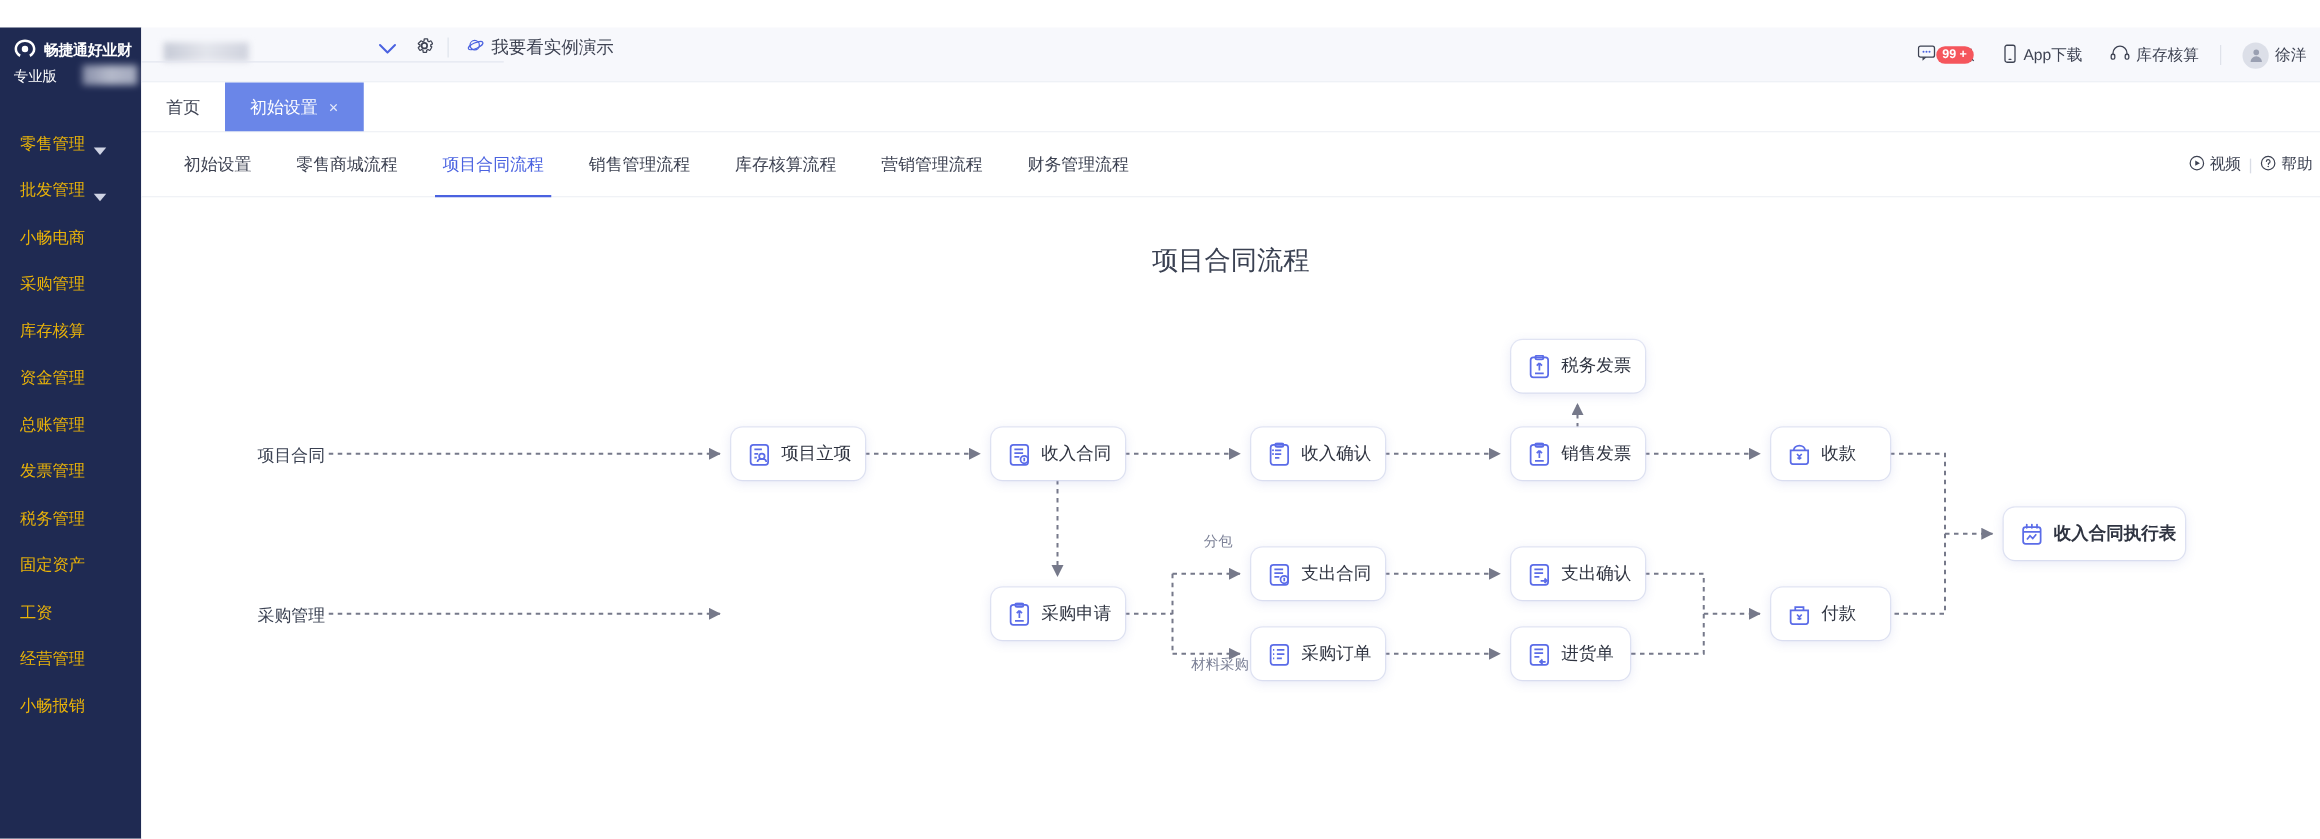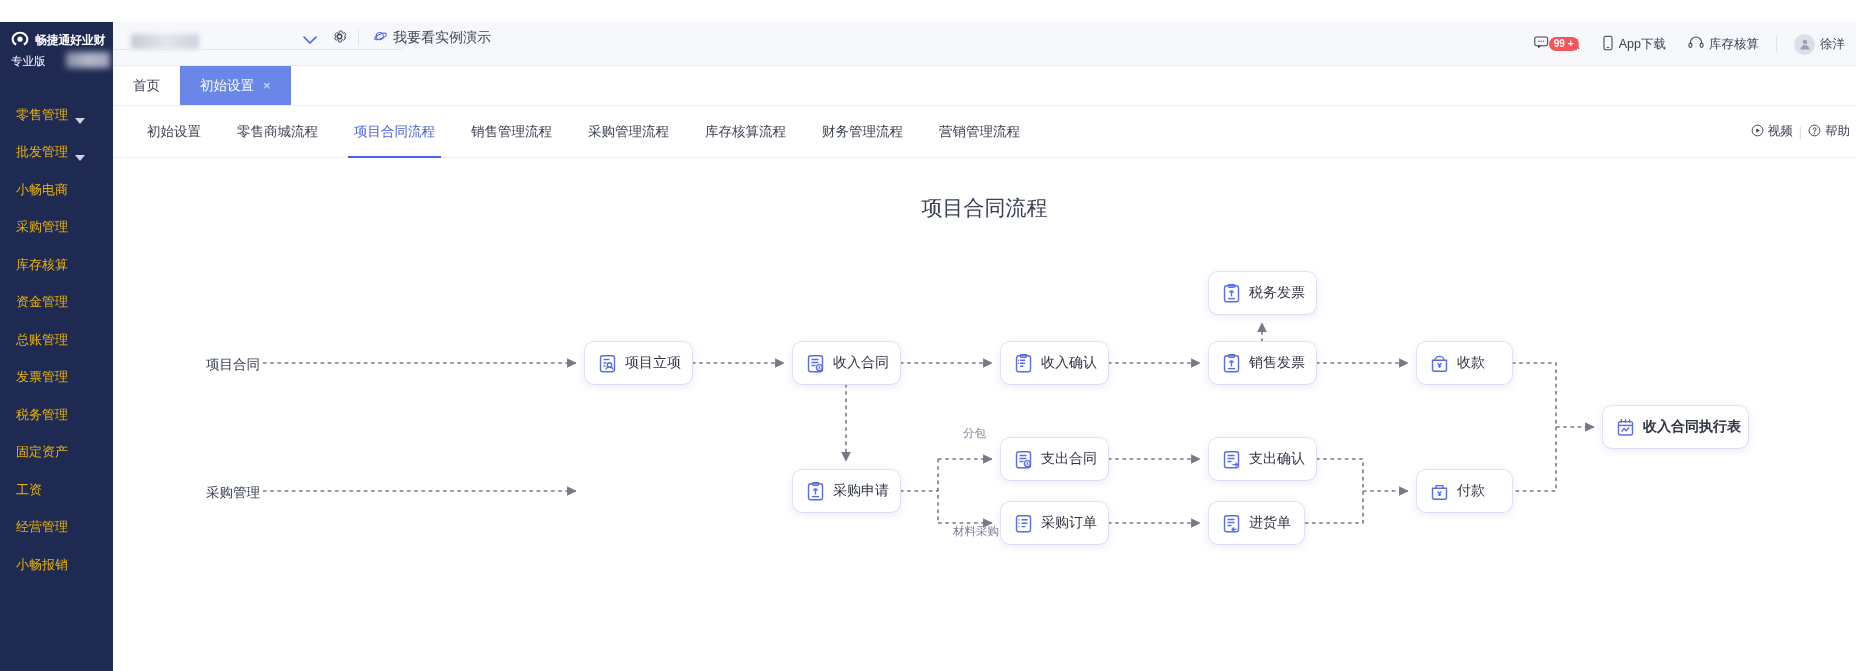--- a/index.html
+++ b/index.html
@@ -296,30 +296,27 @@
     <div class="snitem">
         <span>零售商城流程</span>
       </div>
     <div class="snitem active">
         <span>项目合同流程</span>
       </div>
     <div class="snitem">
         <span>销售管理流程</span>
       </div>
     <div class="snitem">
-        <span>采购管理流程</span>
+        <span>库存核算流程</span>
       </div>
     <div class="snitem">
-        <span>库存核算流程</span>
+        <span>营销管理流程</span>
       </div>
     <div class="snitem">
         <span>财务管理流程</span>
-      </div>
-    <div class="snitem">
-        <span>营销管理流程</span>
       </div>
     <div class="sn-right">
       <span class="lnk">
         <span>
           <svg viewBox="0 0 16 16" width="13" height="13">
             <circle cx="8" cy="8" r="6.6" fill="none" stroke="#3d4252" stroke-width="1.2"></circle>
             <path d="M6.4 5.4 L11 8 L6.4 10.6 z" fill="#3d4252"></path>
           </svg>
         </span>
         <span>视频</span>

